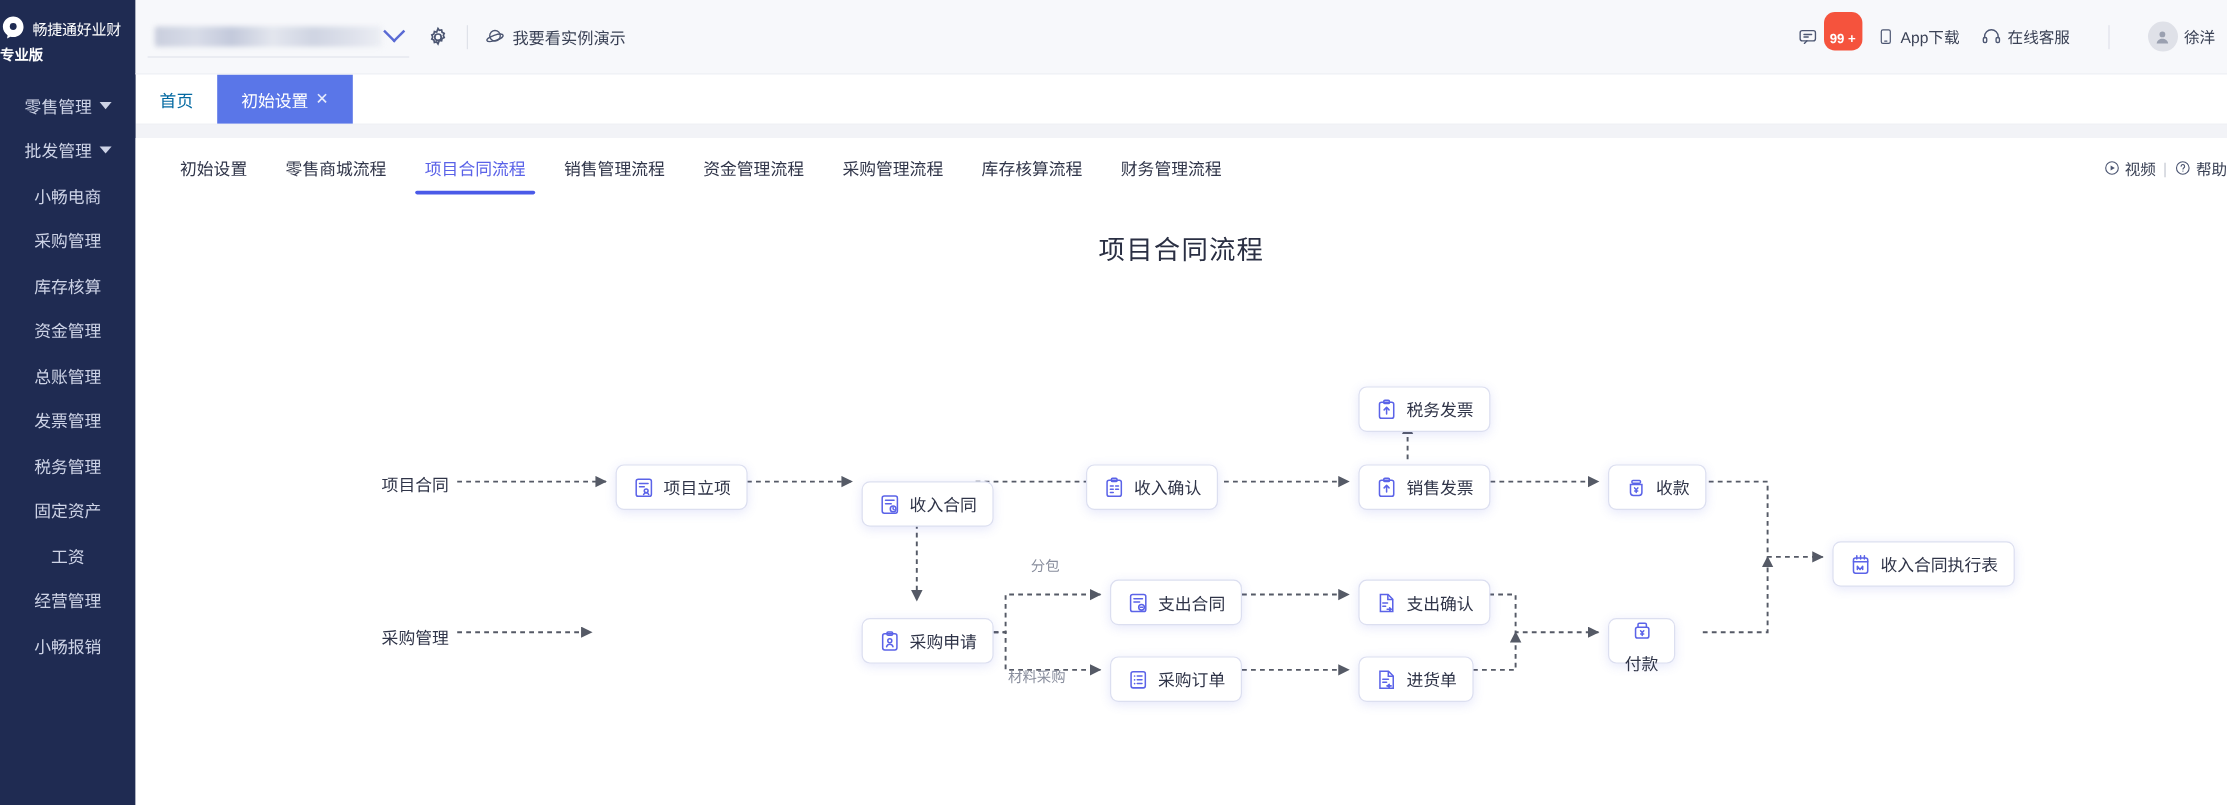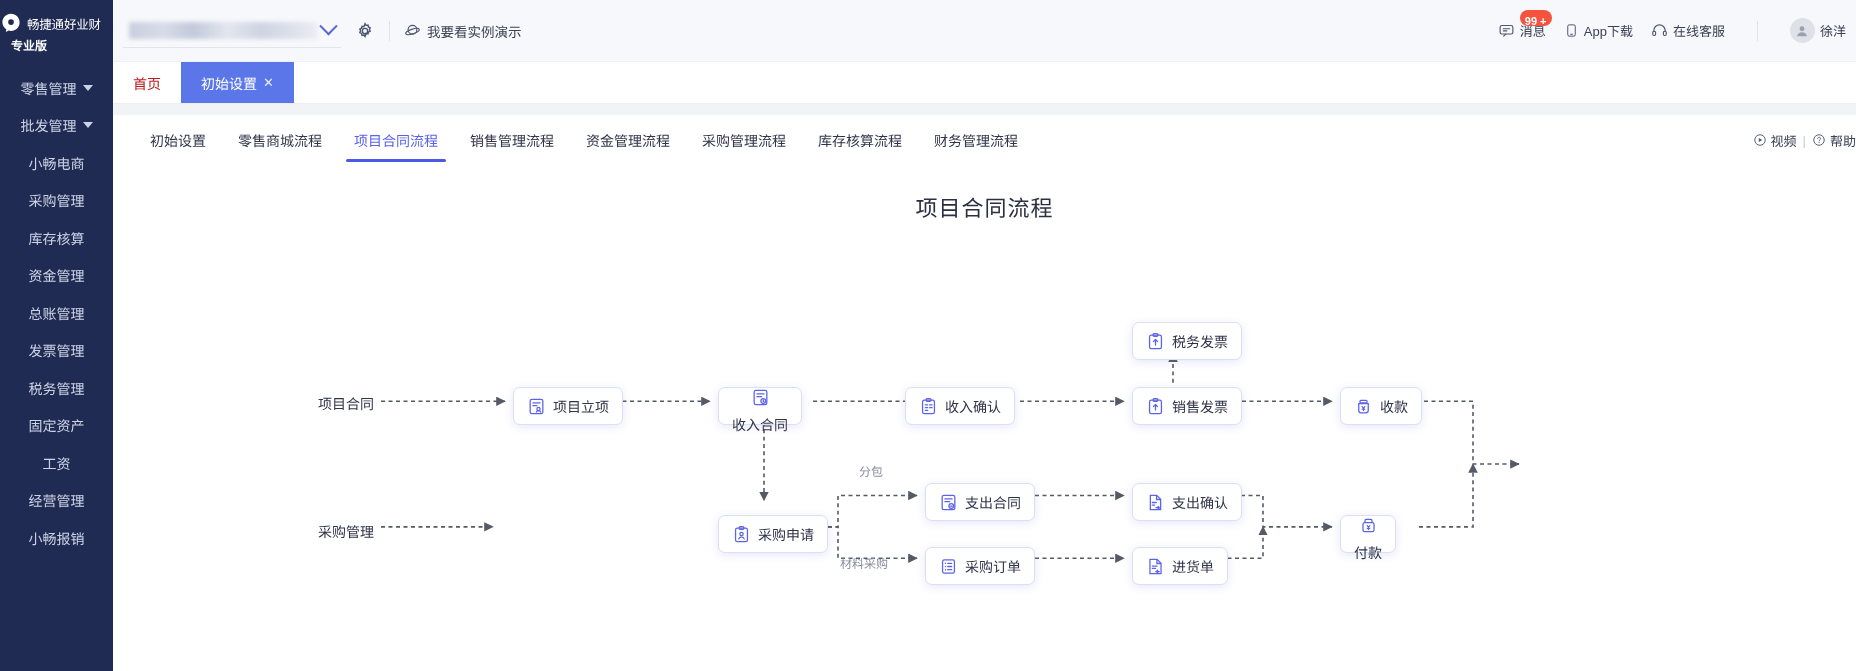--- a/index.html
+++ b/index.html
@@ -15,21 +15,21 @@
     width: 113px; height: 671px; background: #1f2b52;
     flex: 0 0 113px; position: relative; overflow: hidden;
   }
   .brand { padding: 12px 0 10px 0; text-align: left; }
   .brand-row { display: flex; align-items: center; gap: 5px; }
   .brand-logo { width: 22px; height: 22px; flex: 0 0 22px; }
   .brand-name {
     color: #ffffff; font-size: 12.5px; letter-spacing: -0.2px;
     white-space: nowrap; overflow: hidden;
   }
-  .brand-sub { color: #ffffff; font-size: 12px; padding-left: 11px; margin-top: 2px; font-weight: bold;}
+  .brand-sub { color: #ffffff; font-size: 12px; margin-top: 2px; font-weight: bold;}
   .side-menu { margin-top: 6px; }
   .side-item {
     height: 37.5px; display: flex; align-items: center; justify-content: center;
     gap: 6px; color: #cdd3e6; font-size: 14px; cursor: pointer; position: relative;
   }
   .side-item .caret {
     width: 0; height: 0; border-left: 5px solid transparent;
     border-right: 5px solid transparent; border-top: 6px solid #cdd3e6;
   }
 
@@ -65,37 +65,37 @@
   .topbar-right {
     margin-left: auto; display: flex; align-items: center; gap: 18px;
     padding-right: 10px; height: 100%;
   }
   .tb-item {
     display: flex; align-items: center; gap: 5px; font-size: 13px;
     color: #3b4256; cursor: pointer; position: relative;
   }
   .badge {
     position: absolute; top: -11px; left: 22px; background: #f5533d; color: #fff;
-    font-size: 11px; line-height: 15px; height: 16px; padding: 4px 5px;
+    font-size: 11px; line-height: 15px; height: 16px; padding: 16px 5px;
     border-radius: 9px; font-weight: bold; white-space: nowrap;
   }
   .avatar {
     width: 25px; height: 25px; border-radius: 50%; background: #dfe1e8;
     display: flex; align-items: center; justify-content: center;
   }
   .user-name { font-size: 13px; color: #3b4256; }
 
   
   .pagetabs {
     height: 42px; background: #ffffff; display: flex; align-items: stretch;
     border-bottom: 1px solid #eceef2;
   }
   .ptab {
     display: flex; align-items: center; gap: 6px; padding: 0 20px;
-    font-size: 14px; color: #b91c1c; cursor: pointer;
+    font-size: 14px; color: #0369a1; cursor: pointer;
   }
   .ptab.active { background: #5a76e8; color: #ffffff; }
   .ptab .x { font-size: 13px; opacity: .85; }
 
   .tabs-strip-gap { height: 11px; background: #f2f3f7; }
 
   
   .sectiontabs {
     height: 50px; background: #ffffff; display: flex; align-items: center;
     position: relative; padding-left: 21px;
@@ -378,21 +378,21 @@
           <svg viewBox="0 0 24 24" width="19" height="19" fill="none" stroke="#5b63e8" stroke-width="1.6">
             <rect x="4" y="3" width="16" height="18" rx="2.2"></rect>
             <path d="M7.5 7.5h9M7.5 11h5" stroke-linecap="round"></path>
             <circle cx="14.5" cy="15.2" r="2"></circle>
               <path d="M11.8 19c.5-1.3 1.5-1.9 2.7-1.9s2.2.6 2.7 1.9" stroke-linecap="round"></path>
           </svg>
         </span>
         <span>项目立项</span>
       </div>
 
-      <div class="node" style="left:605px; top:222px;flex-direction:column;">
+      <div class="node" style="left:605px; top:236px;">
         <span class="ic">
           <svg viewBox="0 0 24 24" width="19" height="19" fill="none" stroke="#5b63e8" stroke-width="1.6">
             <rect x="4" y="3" width="16" height="18" rx="2.2"></rect>
             <path d="M7.5 7.5h9M7.5 11h6" stroke-linecap="round"></path>
             <circle cx="15.5" cy="16.5" r="3"></circle>
               <path d="M15.5 15v1.6l1 .7" stroke-linecap="round"></path>
           </svg>
         </span>
         <span>收入合同</span>
       </div>
@@ -434,20 +434,30 @@
         <span class="ic">
           <svg viewBox="0 0 24 24" width="19" height="19" fill="none" stroke="#5b63e8" stroke-width="1.6">
             <path d="M6 8.5h12v8.5a3 3 0 01-3 3H9a3 3 0 01-3-3z"></path>
             <rect x="7.5" y="4.3" width="9" height="3" rx="1.1"></rect>
             <path d="M10.3 12.1L12 14l1.7-1.9M12 14v3M10.4 15.4h3.2" stroke-linecap="round"></path>
           </svg>
         </span>
         <span>收款</span>
       </div>
 
+      <div class="node" style="left:1414px; top:286px;">
+        <span class="ic">
+          <svg viewBox="0 0 24 24" width="19" height="19" fill="none" stroke="#5b63e8" stroke-width="1.6">
+            <rect x="4.5" y="5" width="15" height="16" rx="2.2"></rect>
+            <path d="M4.5 9h15M8 2.8v3.4M12 2.8v3.4M16 2.8v3.4" stroke-linecap="round"></path>
+            <path d="M8.6 17.2v-3.4l2.8 3.4 2.8-3.4v3.4" stroke-linecap="round" stroke-linejoin="round"></path>
+          </svg>
+        </span>
+        <span>收入合同执行表</span>
+      </div>
 
       <div class="node" style="left:605px; top:350px;">
         <span class="ic">
           <svg viewBox="0 0 24 24" width="19" height="19" fill="none" stroke="#5b63e8" stroke-width="1.6">
             <rect x="4.5" y="4" width="15" height="17" rx="2.2"></rect>
             <rect x="9" y="2" width="6" height="3.4" rx="1.2"></rect>
             <circle cx="12" cy="11.3" r="2.1"></circle>
             <path d="M8.6 17.6c.5-1.8 1.8-2.7 3.4-2.7s2.9.9 3.4 2.7" stroke-linecap="round"></path>
           </svg>
         </span>

